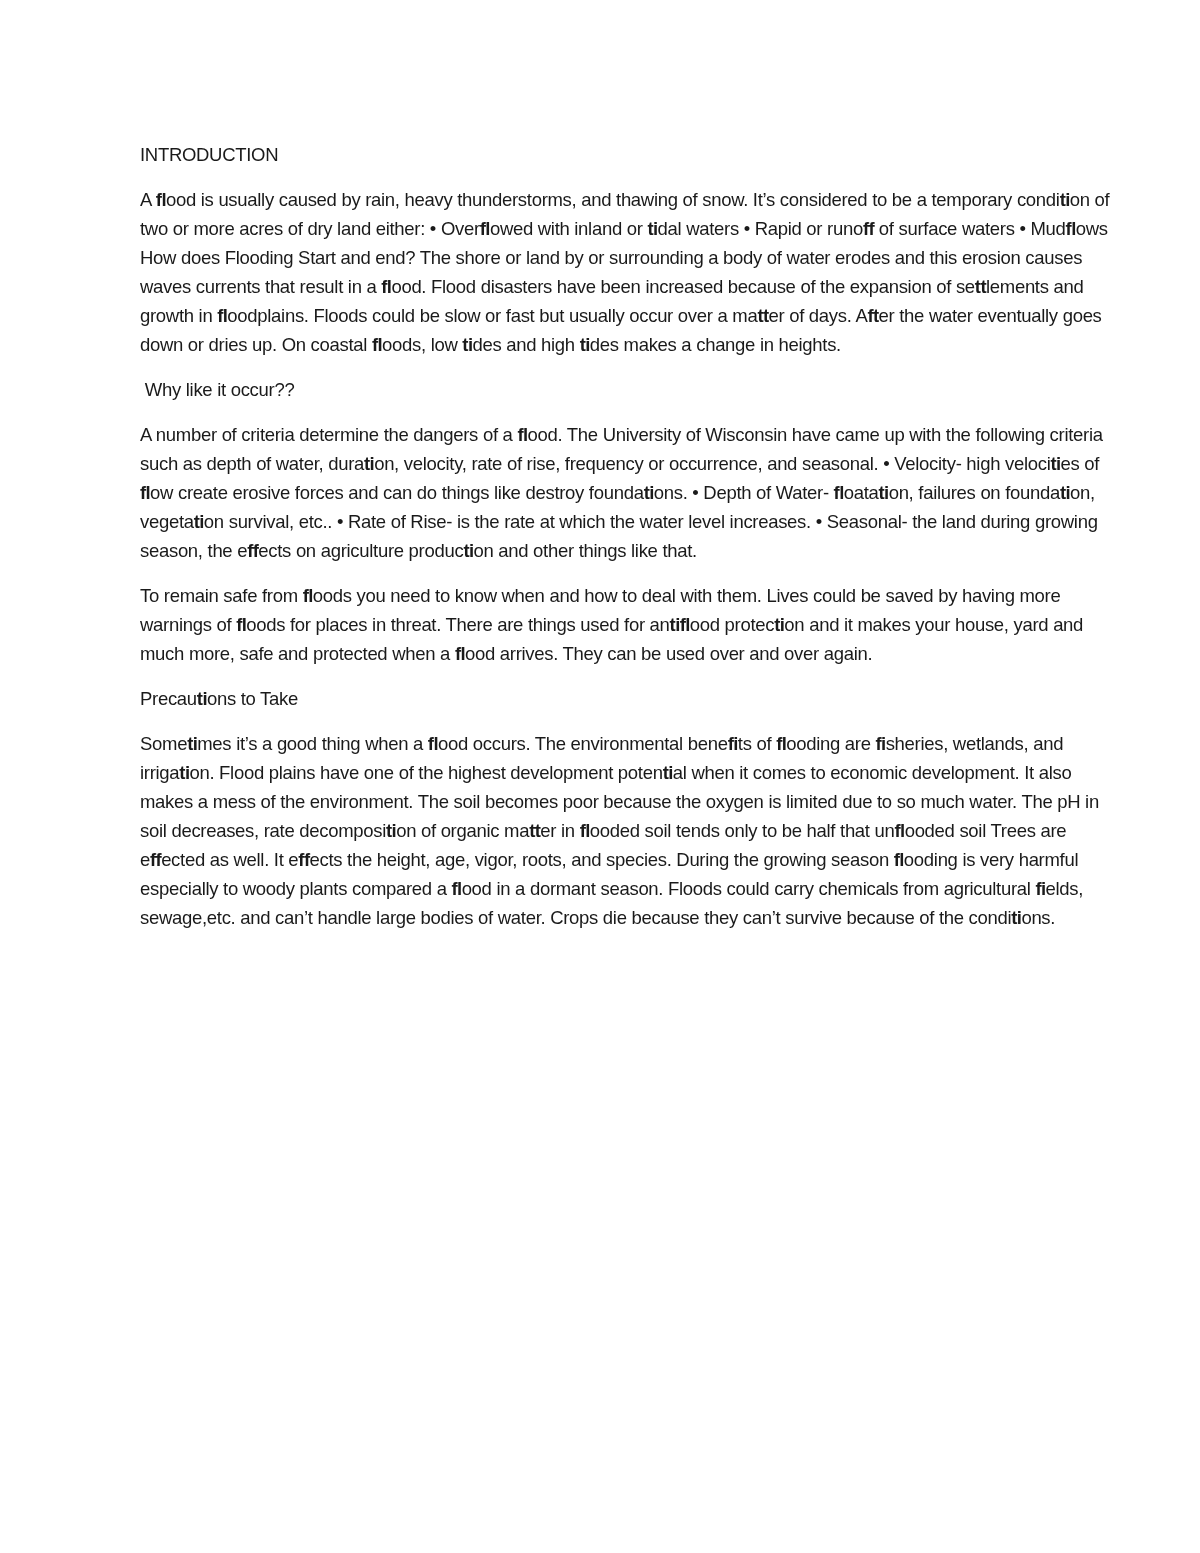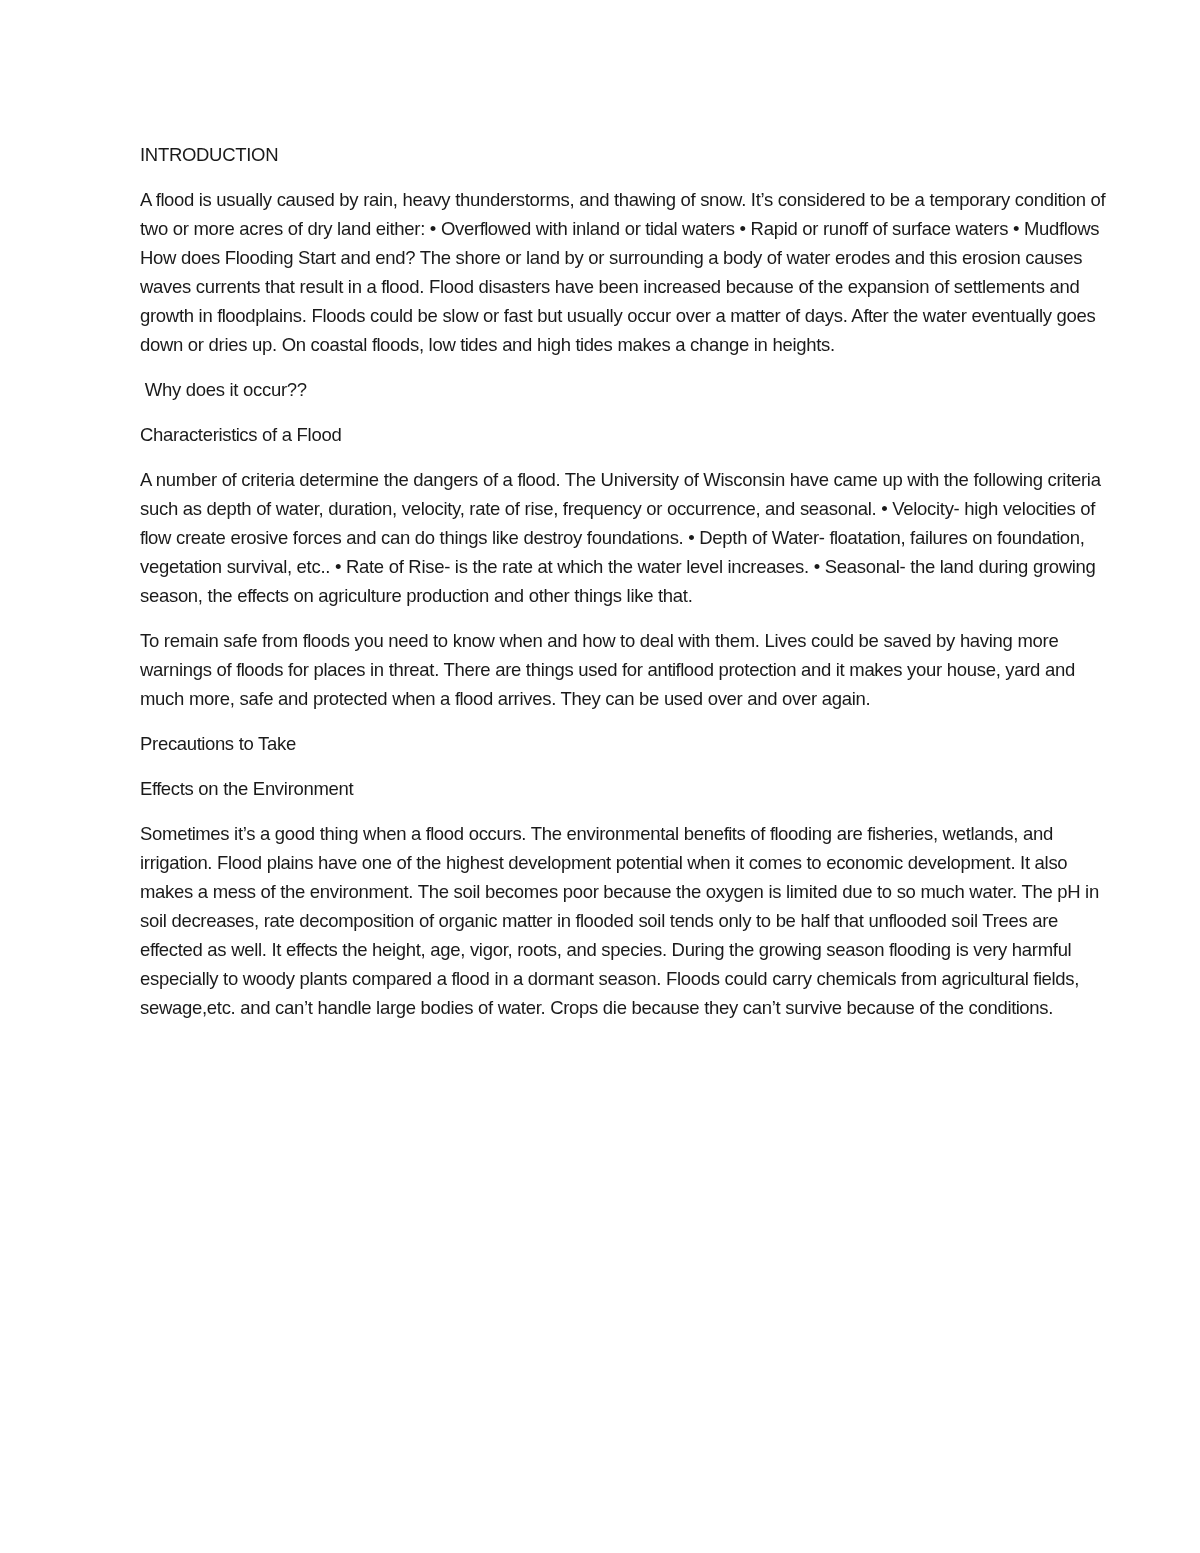--- a/index.html
+++ b/index.html
@@ -22,46 +22,44 @@
   }
   .doc-block {
     margin: 0;
   }
   .doc-block p {
     margin: 0 0 16px 0;
     white-space: pre-wrap; 
   }
   
   .lig b {
-    font-weight: normal;
+    font-weight: bold;
     letter-spacing: -0.6px;
   }
 </style>
 </head>
 <body>
 
 <div class="page">
 
   <section class="doc-block">
     <p class="lig">INTRODUCTION</p>
     <p class="lig">A <b>fl</b>ood is usually caused by rain, heavy thunderstorms, and thawing of snow. It’s considered to be a temporary condi<b>ti</b>on of two or more acres of dry land either: • Over<b>fl</b>owed with inland or <b>ti</b>dal waters • Rapid or runo<b>ff</b> of surface waters • Mud<b>fl</b>ows How does Flooding Start and end? The shore or land by or surrounding a body of water erodes and this erosion causes waves currents that result in a <b>fl</b>ood. Flood disasters have been increased because of the expansion of se<b>tt</b>lements and growth in <b>fl</b>oodplains. Floods could be slow or fast but usually occur over a ma<b>tt</b>er of days. A<b>ft</b>er the water eventually goes down or dries up. On coastal <b>fl</b>oods, low <b>ti</b>des and high <b>ti</b>des makes a change in heights.</p>
   </section>
 
   <section class="doc-block">
-    <p class="lig"> Why does it occur??</p>
+    <p class="lig"> Why like it occur??</p>
   </section>
 
   <section class="doc-block">
-    <p class="lig">Characteris<b>ti</b>cs of a Flood</p>
     <p class="lig">A number of criteria determine the dangers of a <b>fl</b>ood. The University of Wisconsin have came up with the following criteria such as depth of water, dura<b>ti</b>on, velocity, rate of rise, frequency or occurrence, and seasonal. • Velocity- high veloci<b>ti</b>es of <b>fl</b>ow create erosive forces and can do things like destroy founda<b>ti</b>ons. • Depth of Water- <b>fl</b>oata<b>ti</b>on, failures on founda<b>ti</b>on, vegeta<b>ti</b>on survival, etc.. • Rate of Rise- is the rate at which the water level increases. • Seasonal- the land during growing season, the e<b>ff</b>ects on agriculture produc<b>ti</b>on and other things like that.</p>
   </section>
 
   <section class="doc-block">
     <p class="lig">To remain safe from <b>fl</b>oods you need to know when and how to deal with them. Lives could be saved by having more warnings of <b>fl</b>oods for places in threat. There are things used for an<b>ti</b><b>fl</b>ood protec<b>ti</b>on and it makes your house, yard and much more, safe and protected when a <b>fl</b>ood arrives. They can be used over and over again.</p>
     <p class="lig">Precau<b>ti</b>ons to Take</p>
   </section>
 
   <section class="doc-block">
-    <p class="lig">E<b>ff</b>ects on the Environment</p>
     <p class="lig">Some<b>ti</b>mes it’s a good thing when a <b>fl</b>ood occurs. The environmental bene<b>fi</b>ts of <b>fl</b>ooding are <b>fi</b>sheries, wetlands, and irriga<b>ti</b>on. Flood plains have one of the highest development poten<b>ti</b>al when it comes to economic development. It also makes a mess of the environment. The soil becomes poor because the oxygen is limited due to so much water. The pH in soil decreases, rate decomposi<b>ti</b>on of organic ma<b>tt</b>er in <b>fl</b>ooded soil tends only to be half that un<b>fl</b>ooded soil Trees are e<b>ff</b>ected as well. It e<b>ff</b>ects the height, age, vigor, roots, and species. During the growing season <b>fl</b>ooding is very harmful especially to woody plants compared a <b>fl</b>ood in a dormant season. Floods could carry chemicals from agricultural <b>fi</b>elds, sewage,etc. and can’t handle large bodies of water. Crops die because they can’t survive because of the condi<b>ti</b>ons.</p>
   </section>
 
 </div>
 
 </body></html>

